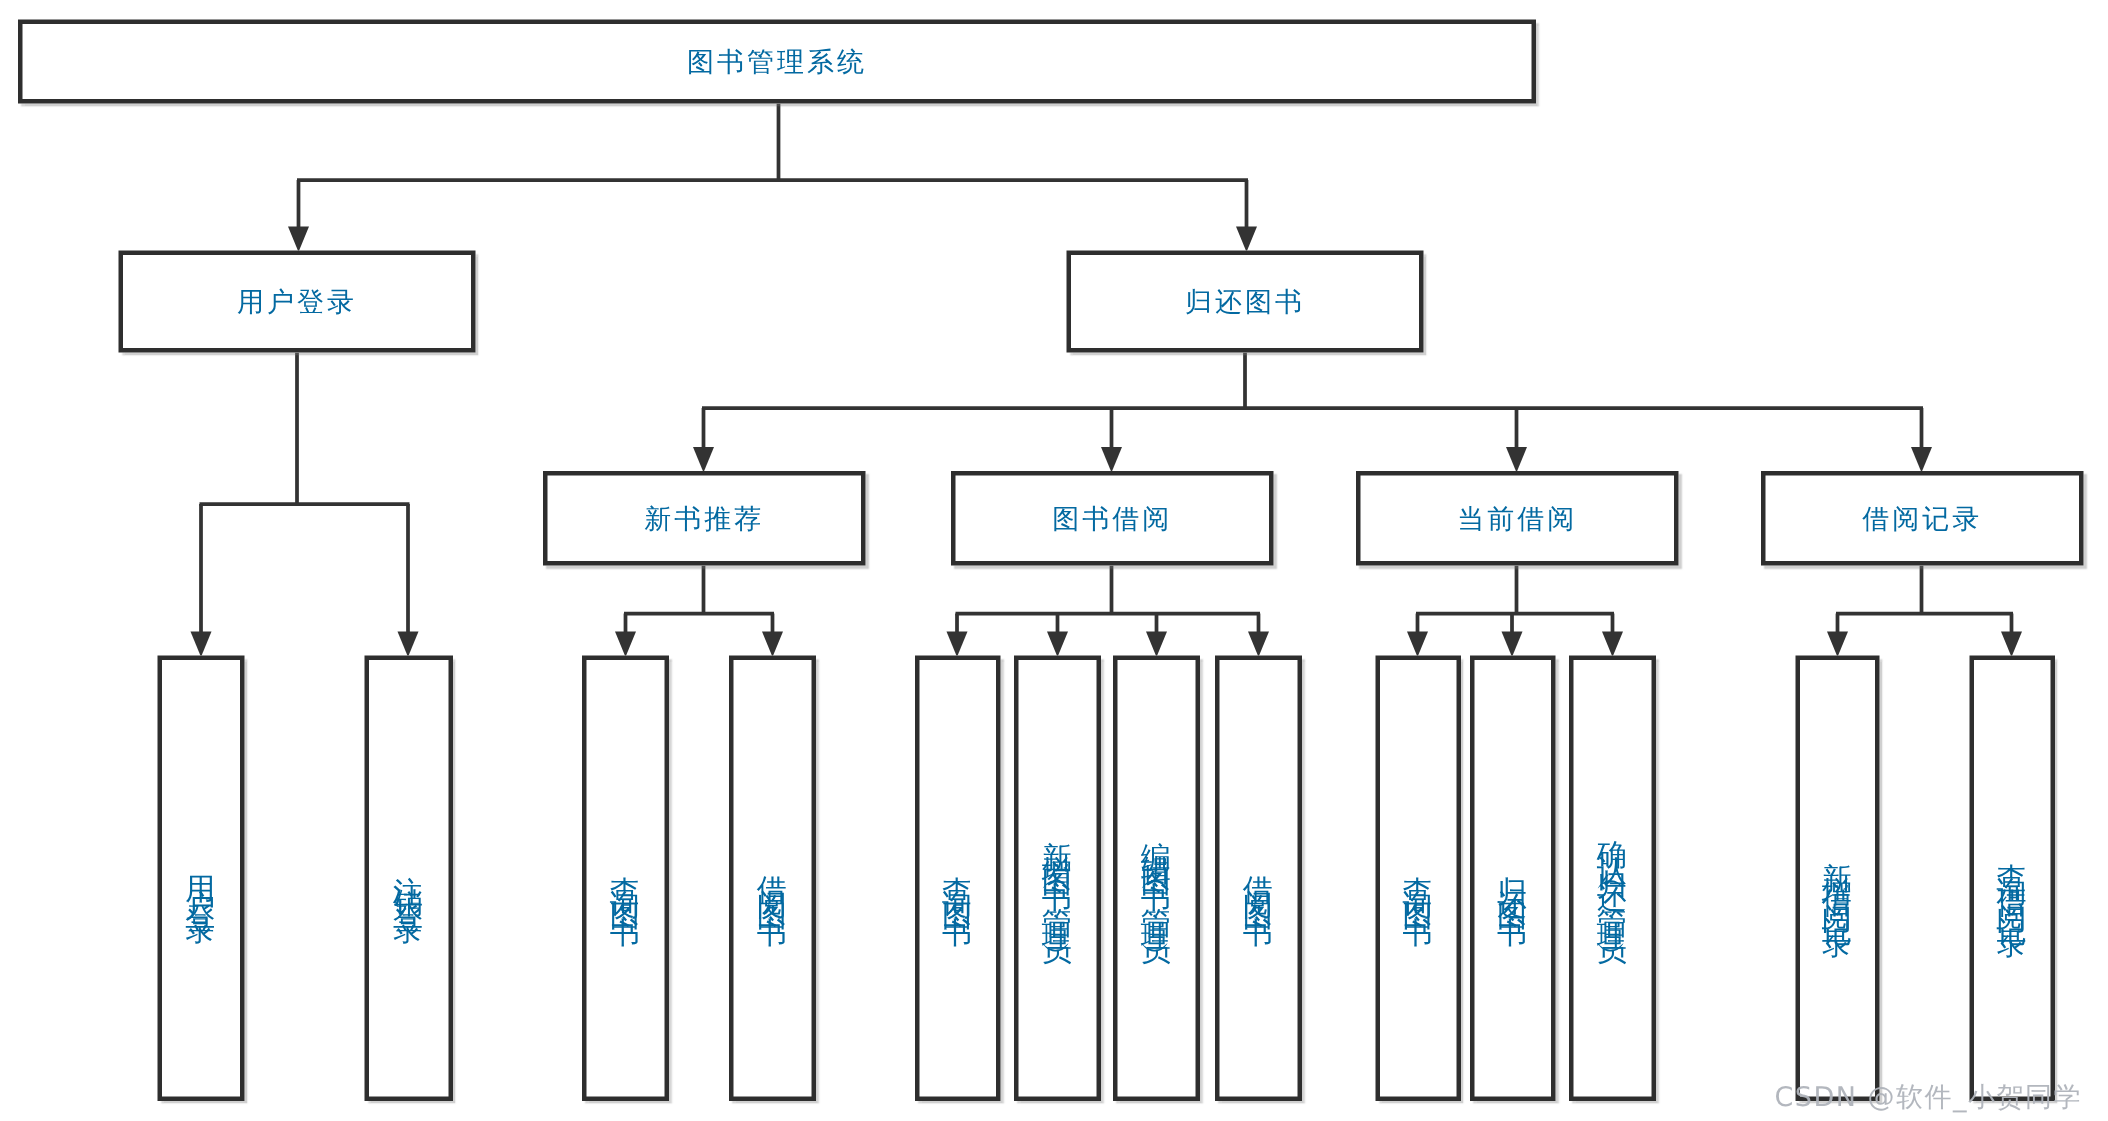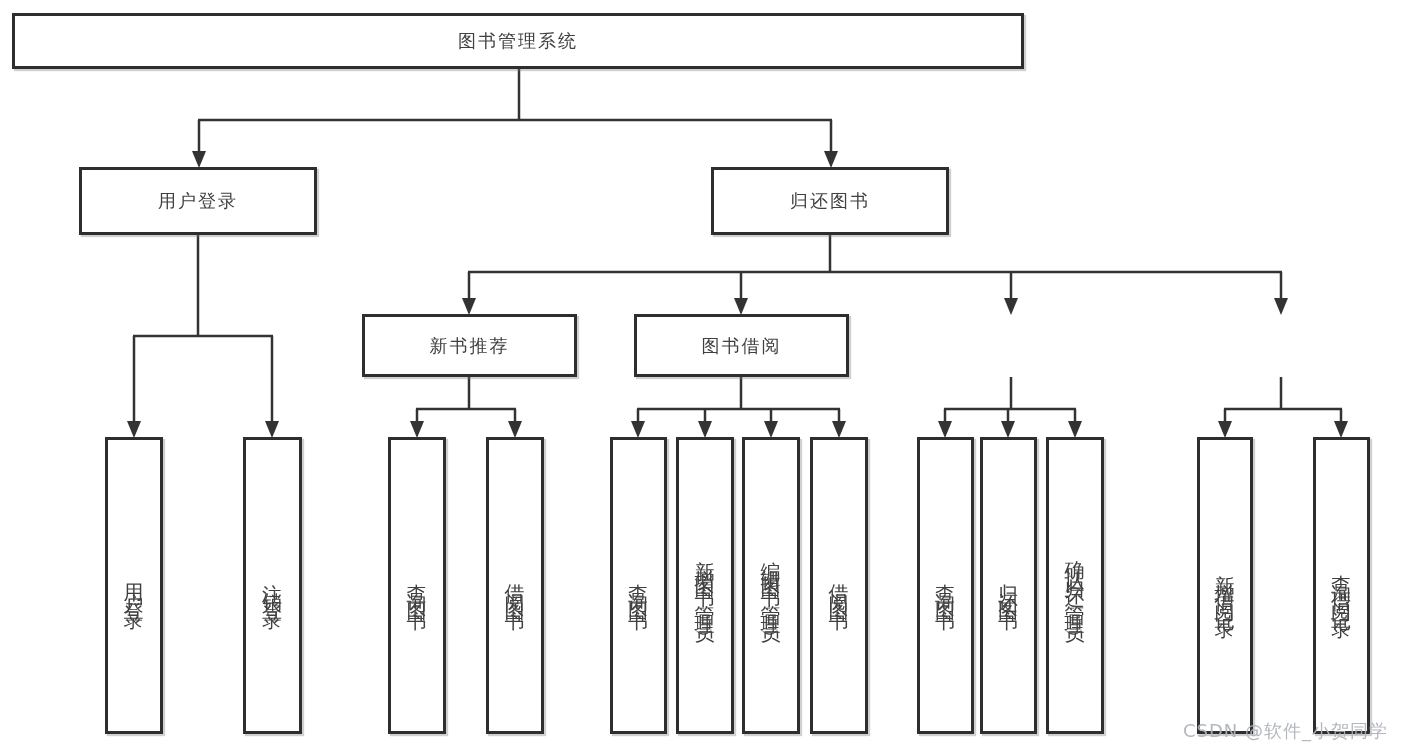--- a/index.html
+++ b/index.html
@@ -34,21 +34,21 @@
     position: absolute;
     box-sizing: border-box;
     background: #ffffff;
     border: 3px solid #2e2e2e;
     box-shadow: 2px 2px 1px rgba(120,120,120,0.35);
     display: flex;
     align-items: center;
     justify-content: center;
   }
   .box .lbl {
-    color: #404040;
+    color: #0369a1;
     font-size: 18px;
     letter-spacing: 2px;
     white-space: nowrap;
   }
   .box.v .lbl {
     writing-mode: vertical-rl;
     text-orientation: mixed;
     font-size: 20px;
     line-height: 1;
     letter-spacing: 9px;
@@ -155,20 +155,26 @@
   <div class="box" style="left:711px; top:167px; width:238px; height:68px">
     <span class="lbl">归还图书</span>
   </div>
 
   <div class="box" style="left:362px; top:314px; width:215px; height:63px">
     <span class="lbl">新书推荐</span>
   </div>
   <div class="box" style="left:634px; top:314px; width:215px; height:63px">
     <span class="lbl">图书借阅</span>
   </div>
+  <div class="box" style="left:904px; top:314px; width:215px; height:63px">
+    <span class="lbl">当前借阅</span>
+  </div>
+  <div class="box" style="left:1174px; top:314px; width:215px; height:63px">
+    <span class="lbl">借阅记录</span>
+  </div>
 
   <div class="box v" style="left:105px; top:437px; width:58px; height:297px">
     <span class="lbl">用户登录</span>
   </div>
   <div class="box v" style="left:243px; top:437px; width:59px; height:297px">
     <span class="lbl">注销登录</span>
   </div>
 
   <div class="box v" style="left:388px; top:437px; width:58px; height:297px">
     <span class="lbl">查询图书</span>

